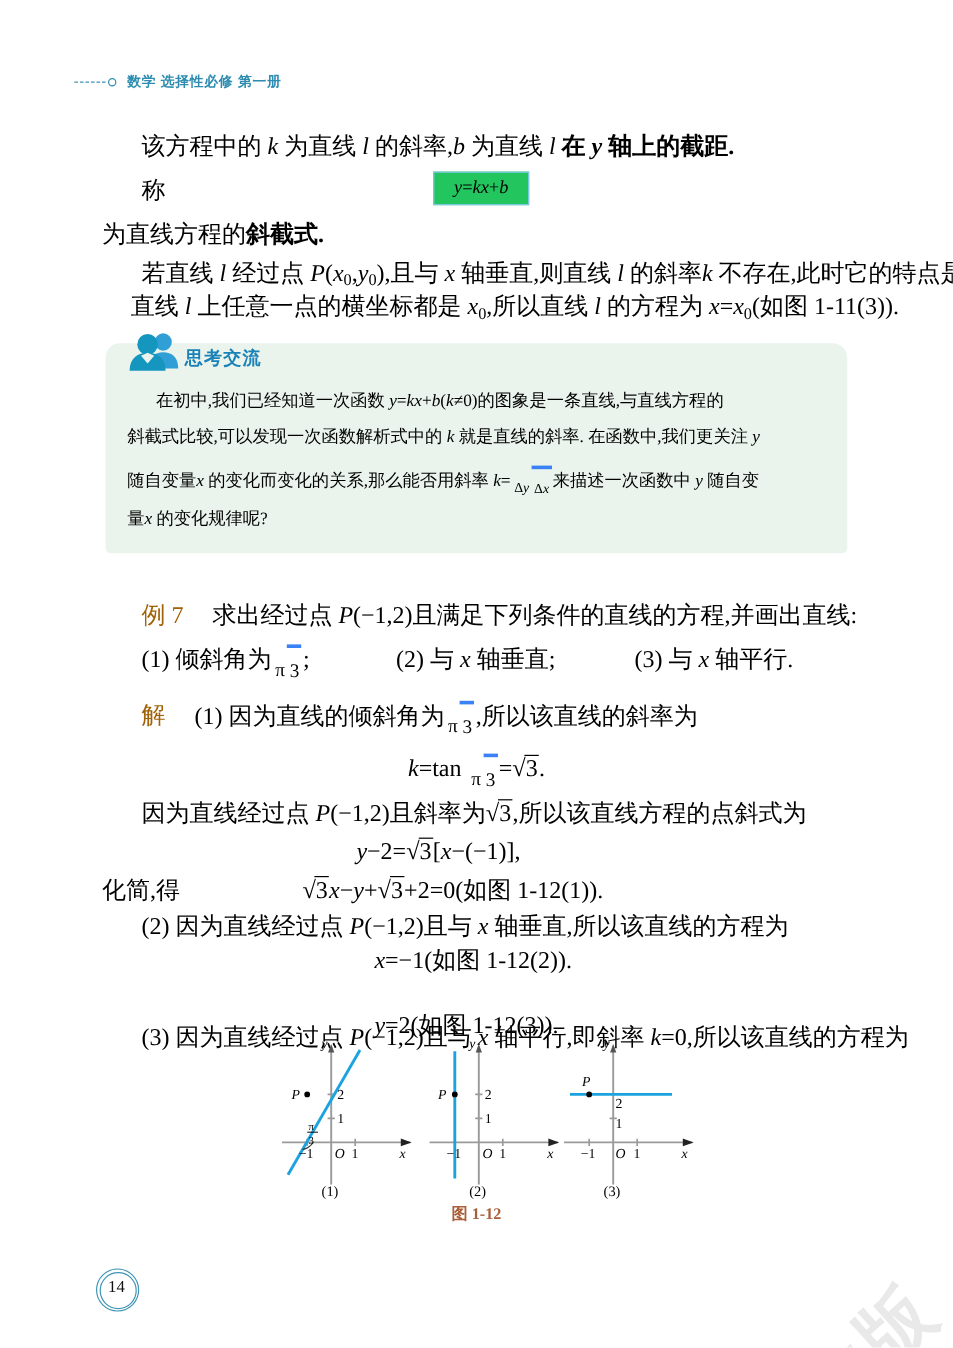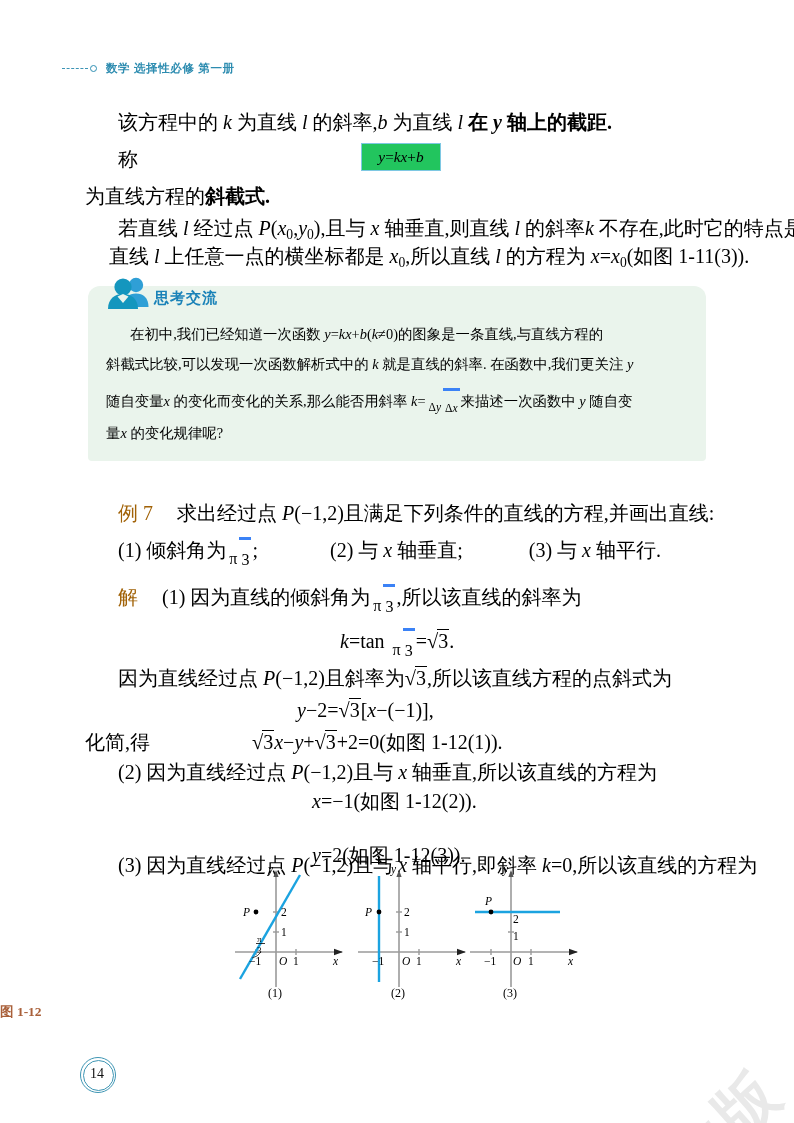--- a/index.html
+++ b/index.html
@@ -168,20 +168,21 @@
     top: 862px;
     width: 400px;
     height: 145px;
     z-index: 2;
   }
   .fig-caption {
     position: absolute;
     left: 0;
     top: 1003px;
     width: 794px;
+    text-align: center;
     color: #a9603a;
     font-size: 13.5px;
     font-weight: bold;
     z-index: 2;
   }
 
   
   .pagenum {
     position: absolute;
     left: 80px;

